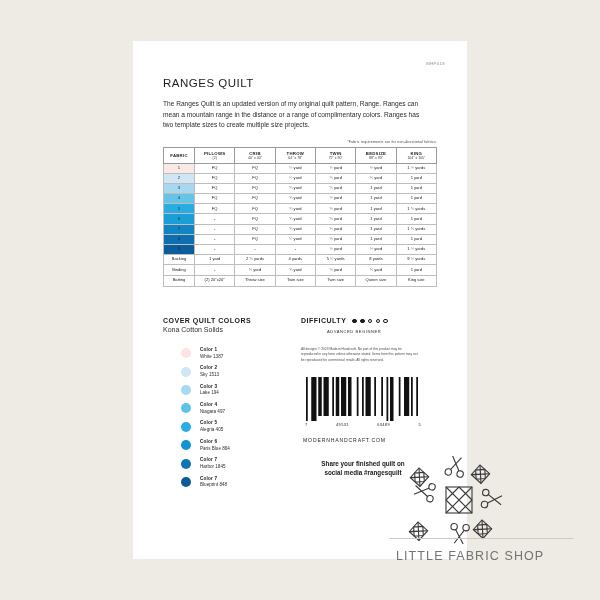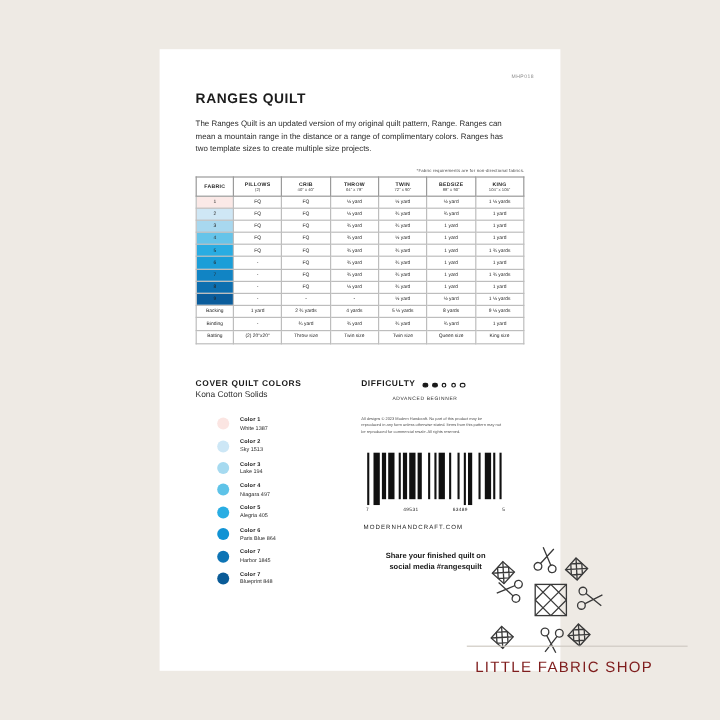--- a/index.html
+++ b/index.html
@@ -22,21 +22,21 @@
   }
 
   .sku{
     position:absolute;right:22px;top:20px;
     font-size:4.2px;letter-spacing:.4px;color:#8b8b8b;
   }
 
   .pad{position:absolute;left:30px;top:36px;width:274px;}
 
   .title{
-    font-size:11.5px;font-weight:bold;letter-spacing:.5px;
+    font-size:11.5px;font-weight:normal;letter-spacing:.5px;
     color:#1b1b1b;margin:0 0 10px 0;
   }
   .intro{
     font-size:6.6px;line-height:1.62;color:#2b2b2b;margin:0;
     width:262px;
   }
   .fabnote{
     font-size:3.6px;color:#4a4a4a;text-align:right;
     margin-top:9px;margin-bottom:3px;letter-spacing:.15px;
   }
@@ -112,21 +112,21 @@
     margin-top:16px;margin-left:6px;width:112px;
     font-size:6.3px;font-weight:bold;color:#171717;line-height:1.5;text-align:center;
   }
 
   
   .motifs{position:absolute;left:406px;top:446px;width:106px;height:106px;pointer-events:none;}
 
   
   .brand{
     position:absolute;left:396px;top:549px;
-    font-size:12.5px;letter-spacing:1.1px;color:#7f1d1d;
+    font-size:12.5px;letter-spacing:1.1px;color:#737373;
   }
   .brand-rule{
     position:absolute;left:389px;top:538px;width:184px;height:1px;background:#cfcac3;
   }
 </style>
 </head>
 <body>
 
 <div class="canvas">
 

